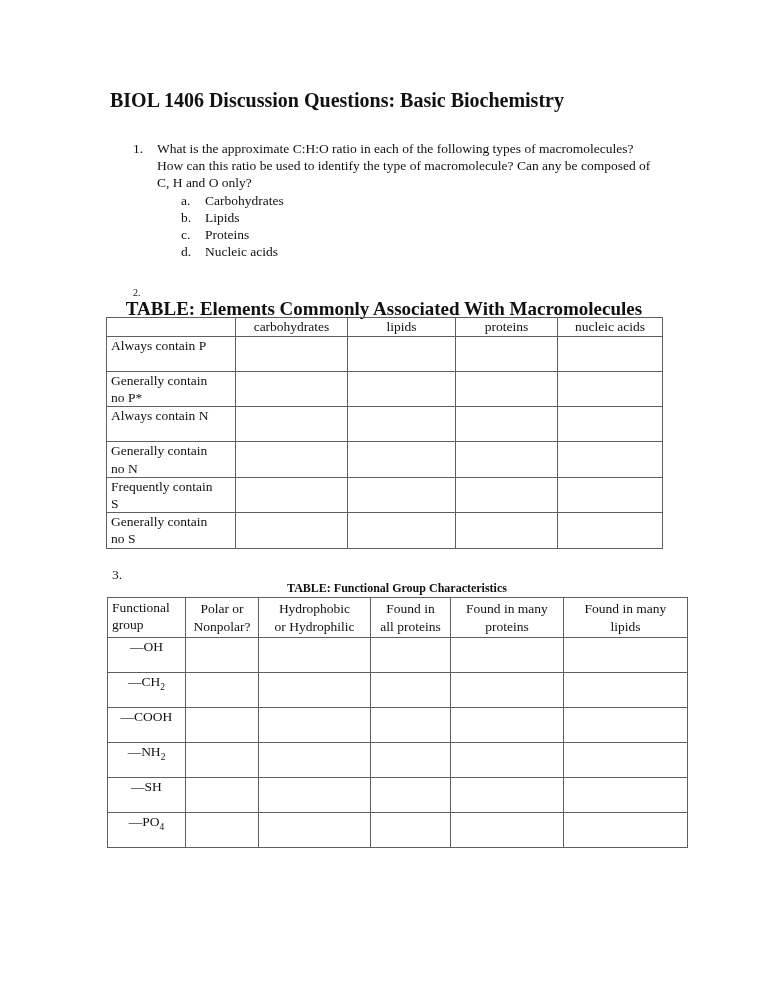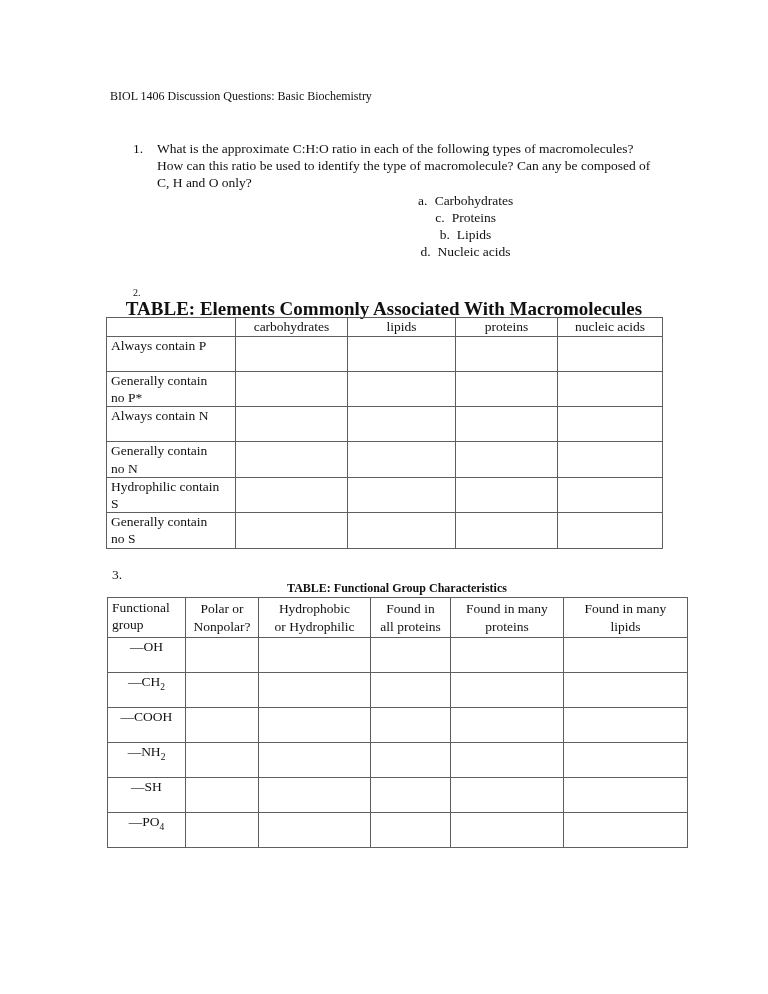--- a/index.html
+++ b/index.html
@@ -9,32 +9,32 @@
   }
   body {
     position: relative;
     font-family: "Liberation Serif", serif;
     color: #111111;
     overflow: hidden;
   }
 
   .doc-title {
     position: absolute; left: 110px; top: 89px;
-    font-size: 12px; font-weight: normal;
+    font-size: 20px; font-weight: bold;
   }
 
   
   .q1 {
     position: absolute; left: 133px; top: 140px; width: 610px;
     font-size: 13.5px; line-height: 17.2px;
   }
   .q1-head { display: flex; }
   .q-marker { flex: 0 0 24px; width: 24px; }
   .q-text { white-space: pre-line; }
-  .q1-options { list-style: none; margin-left: 48px; text-align: center; }
+  .q1-options { list-style: none; margin-left: 48px; }
   .opt-marker { display: inline-block; width: 24px; }
 
   
   .num2 {
     position: absolute; left: 133px; top: 287px;
     font-size: 10px;
   }
   .t1-title {
     position: absolute; left: 106px; top: 298px; width: 556px;
     text-align: center; font-weight: bold; font-size: 19px;
@@ -82,24 +82,24 @@
       <span class="q-marker">1.</span>
       <div class="q-text">What is the approximate C:H:O ratio in each of the following types of macromolecules?
 How can this ratio be used to identify the type of macromolecule? Can any be composed of
 C, H and O only?</div>
     </div>
     <ul class="q1-options">
       <li>
         <span class="opt-marker">a.</span><span>Carbohydrates</span>
       </li>
       <li>
+        <span class="opt-marker">b.</span><span>Lipids</span>
+      </li>
+      <li>
         <span class="opt-marker">c.</span><span>Proteins</span>
-      </li>
-      <li>
-        <span class="opt-marker">b.</span><span>Lipids</span>
       </li>
       <li>
         <span class="opt-marker">d.</span><span>Nucleic acids</span>
       </li>
     </ul>
   </div>
 
   <div class="num2">2.</div>
   <div class="t1-title">TABLE: Elements Commonly Associated With Macromolecules</div>
 
@@ -143,21 +143,21 @@
     </tr>
     <tr>
       <td class="row-label">Generally contain
 no N</td>
       <td></td>
           <td></td>
           <td></td>
           <td></td>
     </tr>
     <tr>
-      <td class="row-label">Hydrophilic contain
+      <td class="row-label">Frequently contain
 S</td>
       <td></td>
           <td></td>
           <td></td>
           <td></td>
     </tr>
     <tr>
       <td class="row-label">Generally contain
 no S</td>
       <td></td>

